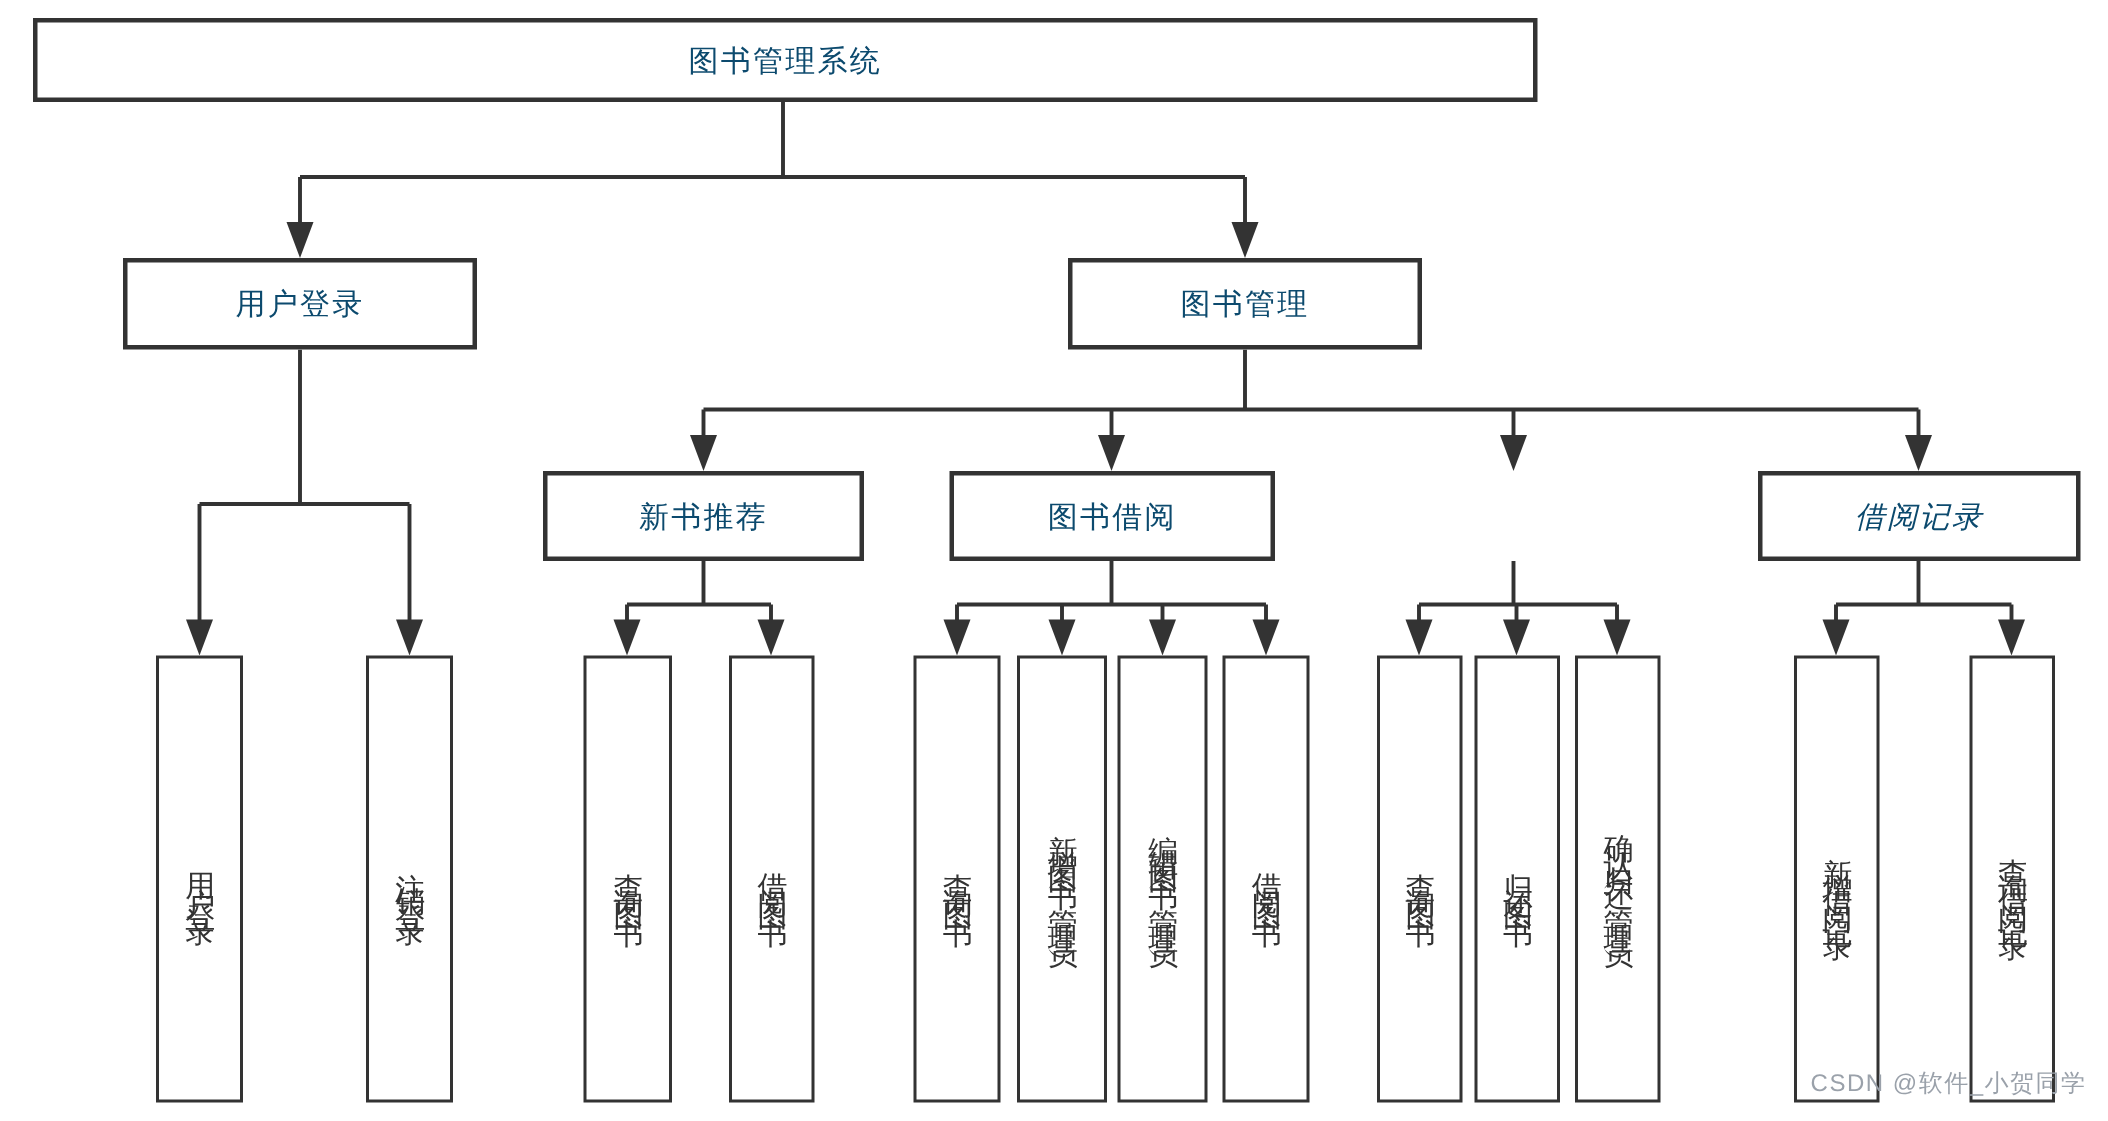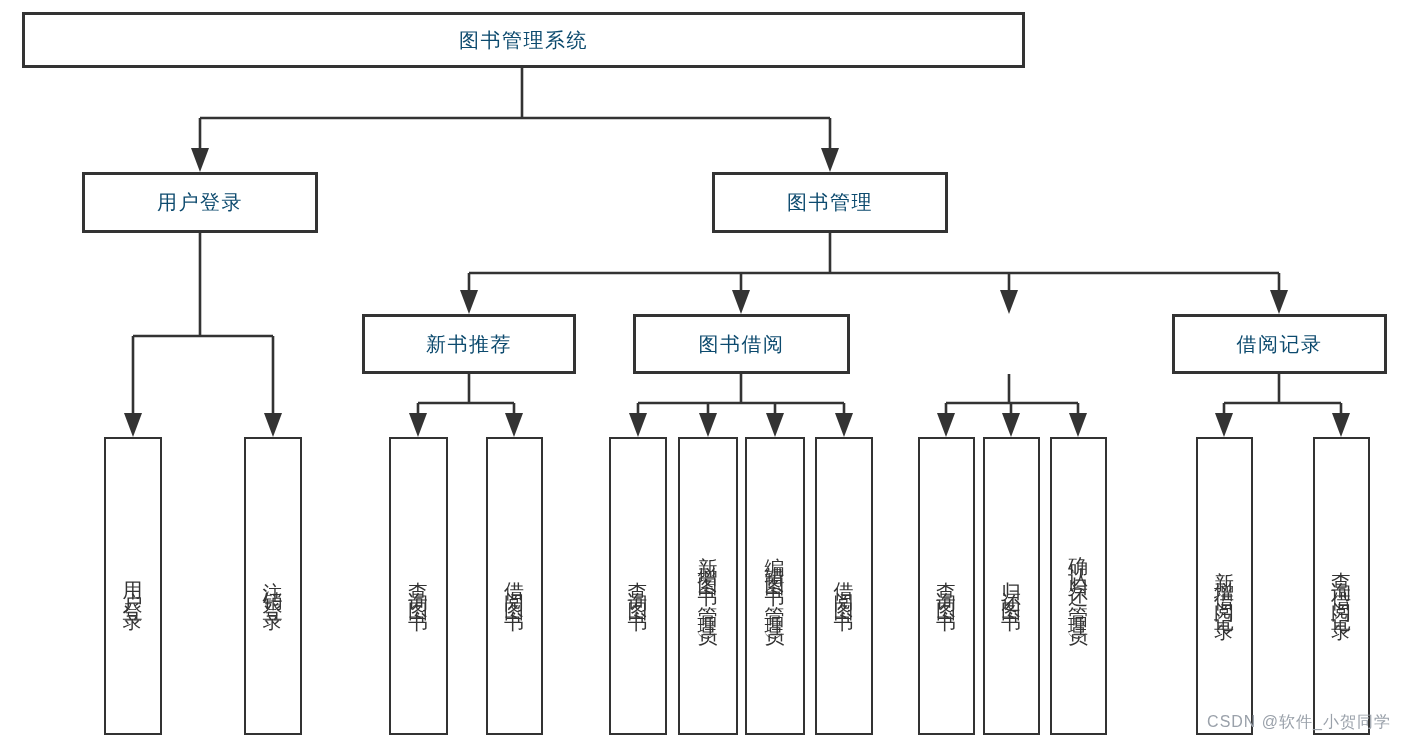--- a/index.html
+++ b/index.html
@@ -116,21 +116,21 @@
   <div class="hbox" style="left:712px; top:172px; width:236px; height:61px;">
     <span>图书管理</span>
   </div>
 
   <div class="hbox" style="left:362px; top:314px; width:214px; height:60px;">
     <span>新书推荐</span>
   </div>
   <div class="hbox" style="left:633px; top:314px; width:217px; height:60px;">
     <span>图书借阅</span>
   </div>
-  <div class="hbox" style="left:1172px; top:314px; width:215px; height:60px;">
+  <div class="hbox" style="left:1172px; top:314px; width:215px; height:60px;font-style:italic;">
     <span>借阅记录</span>
   </div>
 
   <div class="vbox" style="left:104px; width:58px;">
     <span class="vtext">用户登录</span>
   </div>
   <div class="vbox" style="left:244px; width:58px;">
     <span class="vtext">注销登录</span>
   </div>
 

